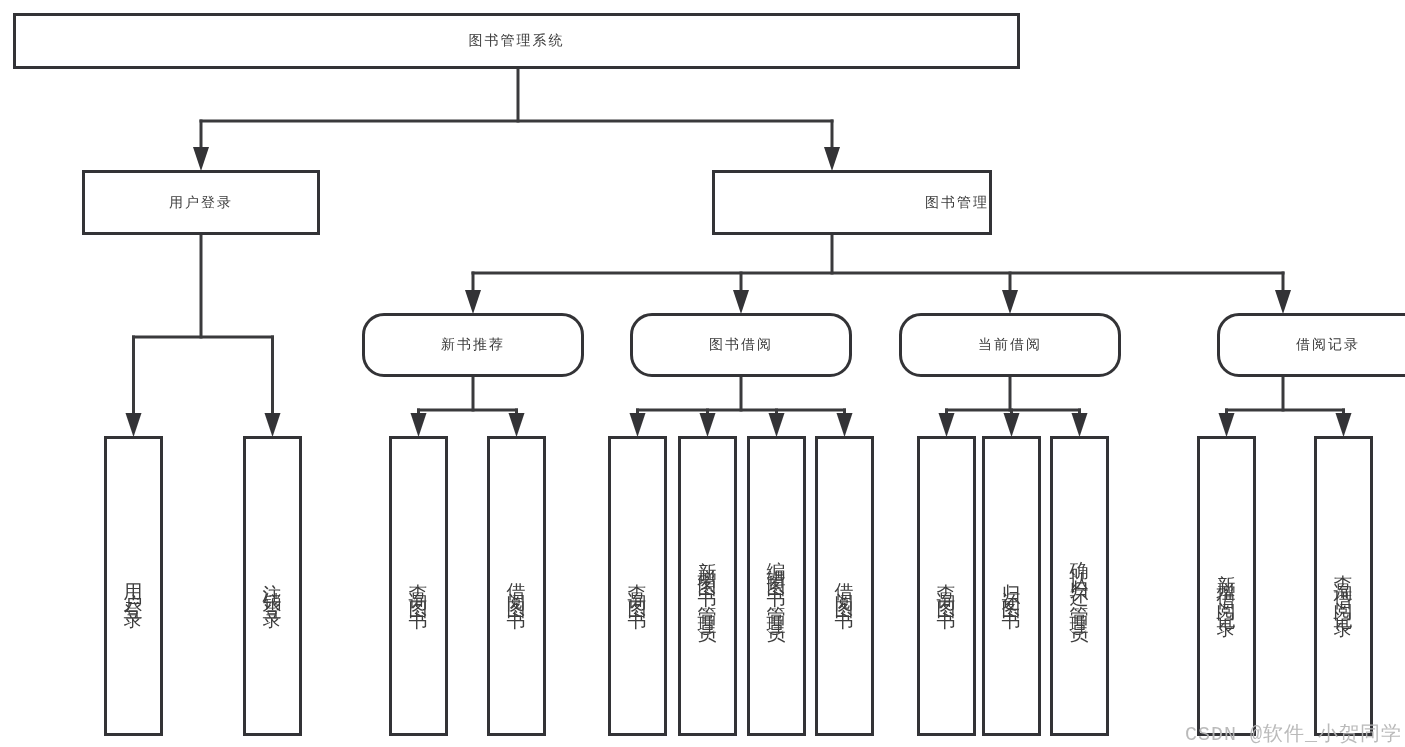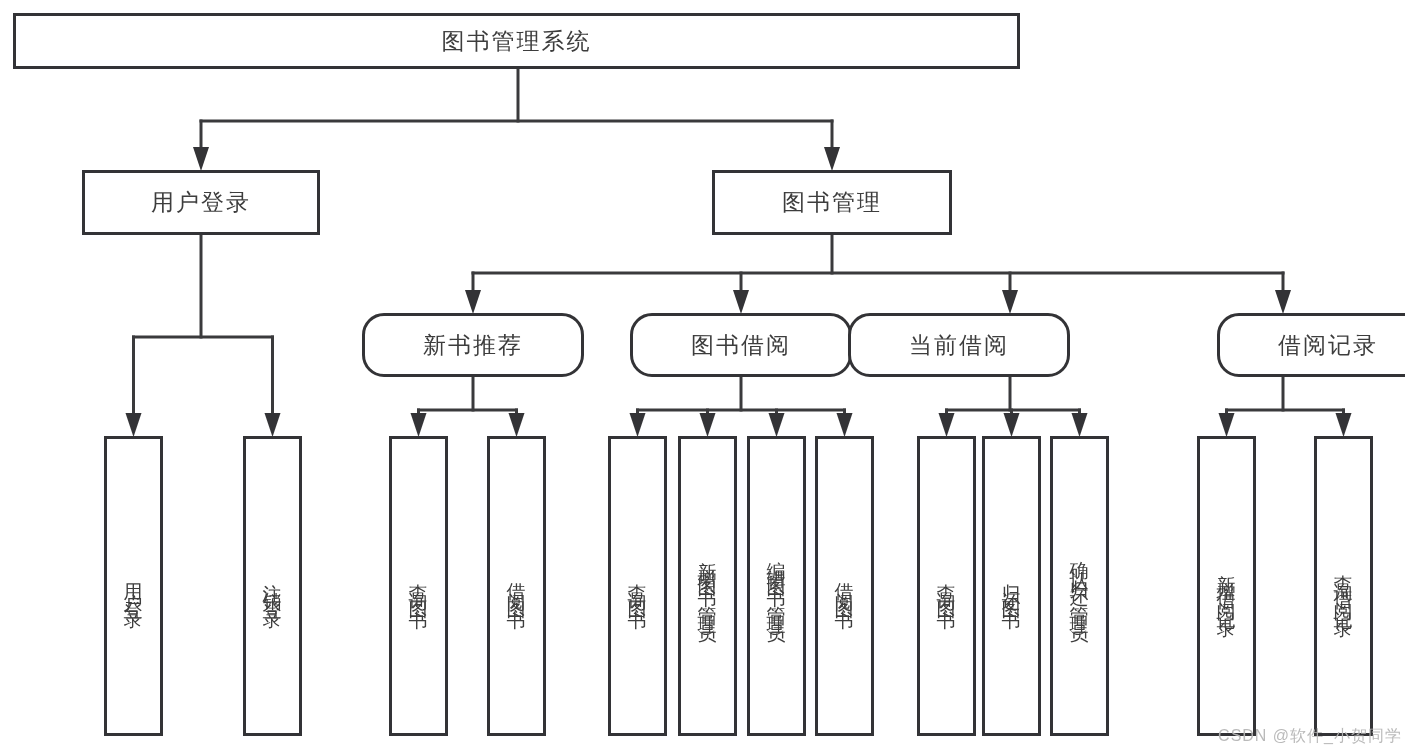--- a/index.html
+++ b/index.html
@@ -25,63 +25,64 @@
     position: absolute;
     box-sizing: border-box;
     border: 3px solid #333336;
     background: #ffffff;
     display: flex;
     align-items: center;
     justify-content: center;
     text-align: center;
   }
   .h-node .label {
-    font-size: 23px;
+    font-size: 14px;
     letter-spacing: 2px;
     white-space: nowrap;
   }
   .v-node .label {
     writing-mode: vertical-rl;
     text-orientation: mixed;
     font-size: 19px;
     letter-spacing: 9px;
     line-height: 1;
     white-space: nowrap;
   }
   .root      { left: 13px;   top: 13px;  width: 1007px; height: 56px; }
   .b-ul      { left: 82px;   top: 170px; width: 238px;  height: 65px; }
-  .b-bm      { left: 712px;  top: 170px; width: 240px;  height: 65px; }
+  .b-bm      { left: 712px;  top: 170px; width: 280px;  height: 65px; justify-content: flex-end; }
   .l3        { top: 313px; height: 64px; width: 222px; border-radius: 22px; }
   .l3-nbr    { left: 362px; }
   .l3-bb     { left: 630px; align-items: center; }
-  .l3-cb     { left: 848px; }
+  .l3-cb     { left: 899px; }
   .l3-br     { left: 1172px; margin-left: 45px; }
   .leaf      { top: 436px; height: 300px; width: 59px; }
   .leaf-ul1  { left: 104px; }
   .leaf-ul2  { left: 243px; }
   .leaf-nbr1 { left: 389px; }
   .leaf-nbr2 { left: 487px; }
   .leaf-bb1  { left: 608px; }
   .leaf-bb2  { left: 678px; }
   .leaf-bb3  { left: 747px; }
   .leaf-bb4  { left: 815px; }
   .leaf-cb1  { left: 917px; }
   .leaf-cb2  { left: 982px; }
   .leaf-cb3  { left: 1050px; }
   .leaf-br1  { left: 1197px; }
   .leaf-br2  { left: 1314px; }
   .watermark {
     position: absolute;
     right: 3px;
     bottom: 0px;
-    font-size: 16px;
+    font-size: 20px;
     color: rgba(182,182,182,0.95);
     letter-spacing: 1px;
     white-space: nowrap;
     z-index: 5;
+    font-family: Liberation Mono, monospace;
   }
   svg line    { stroke: #3a3a3c; stroke-width: 3; stroke-linecap: square; }
   svg polygon { fill: #333336; }
 </style>
 </head>
 <body>
 
 <div id="stage">
 
   <svg id="wires" viewBox="0 0 1405 747" xmlns="http://www.w3.org/2000/svg" aria-hidden="true">

